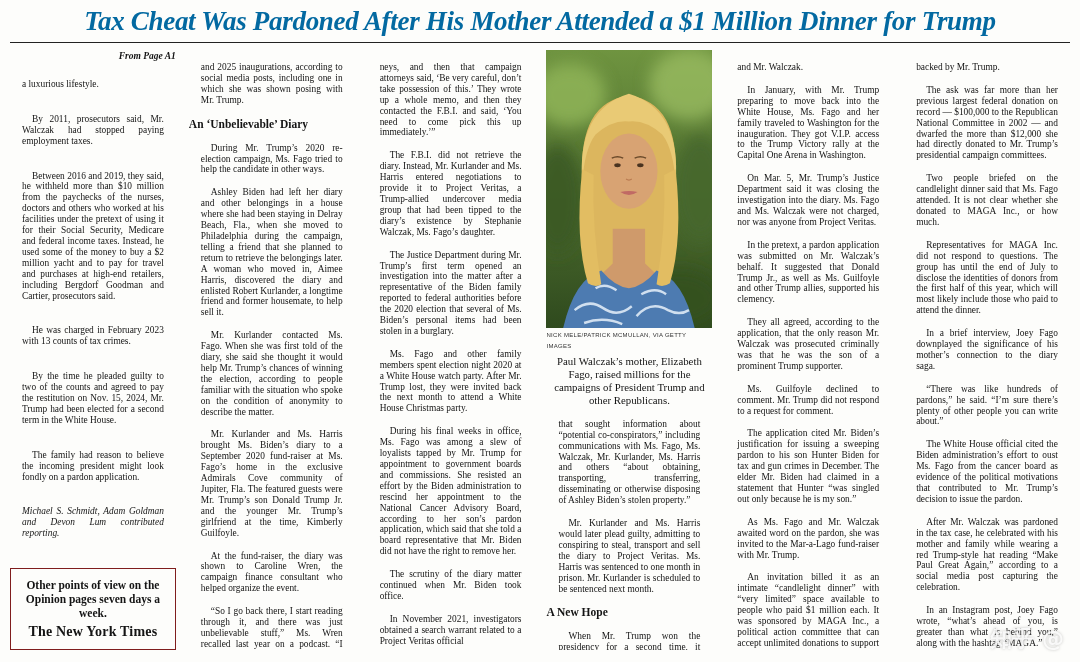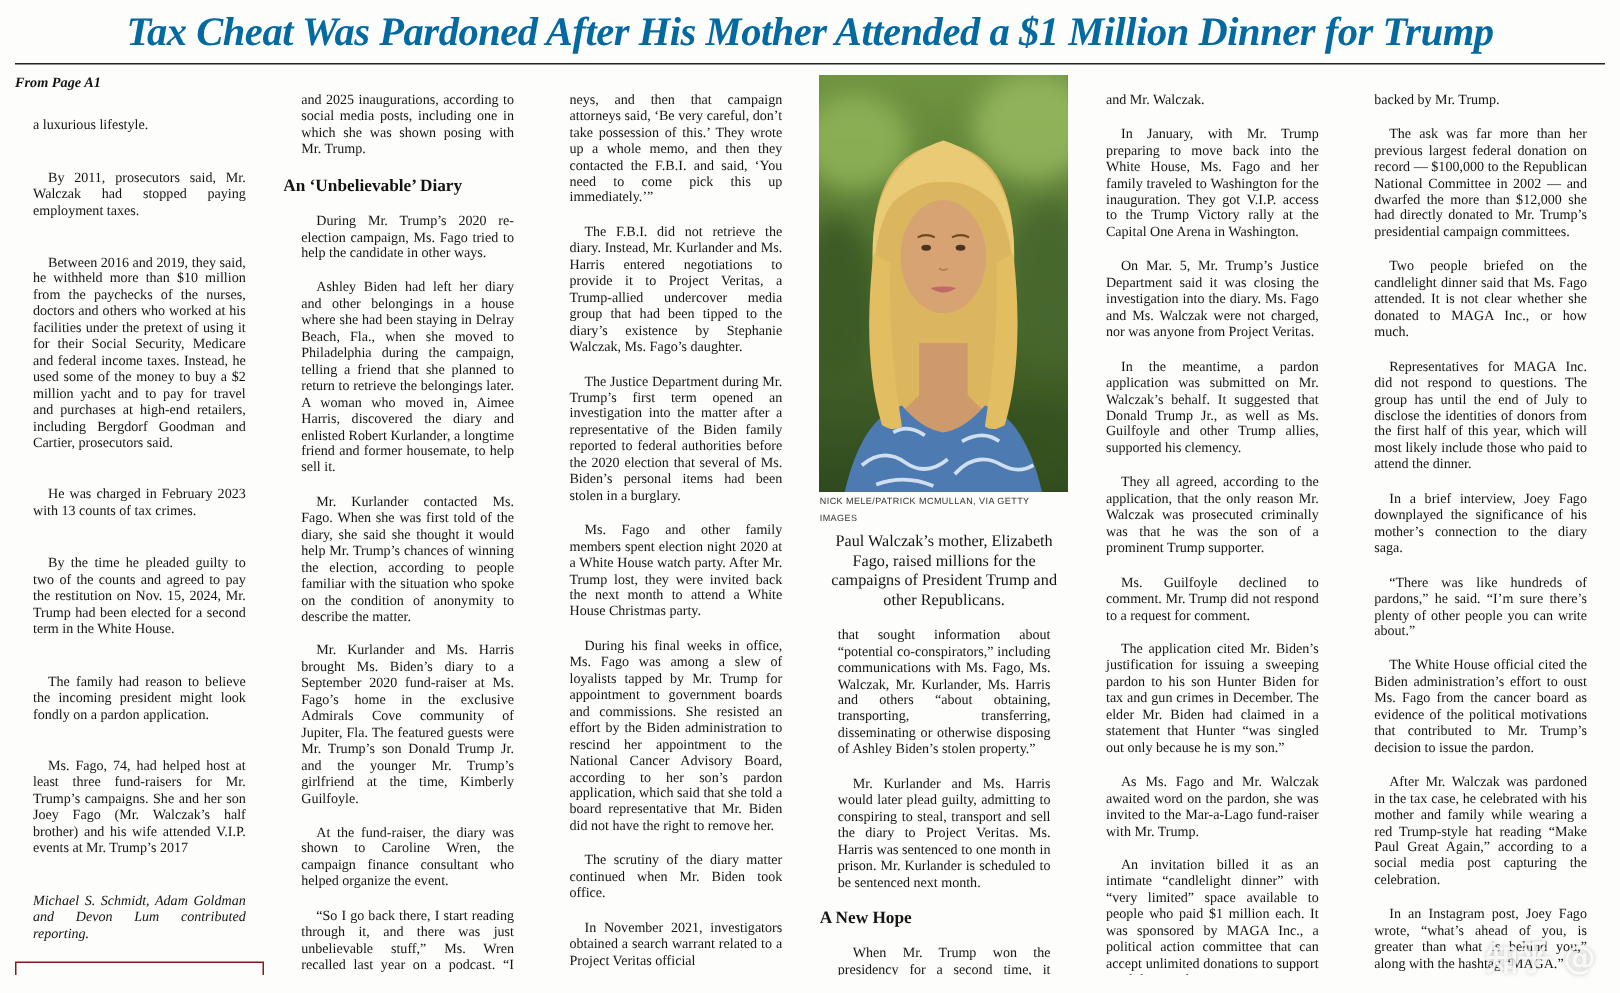--- a/index.html
+++ b/index.html
@@ -15,21 +15,21 @@
   }
   .headline-rule{border-top:1.5px solid #222;margin:0 0 7px;}
   .columns{display:flex;gap:13px;height:600px;overflow:hidden;}
   .col{
     flex:1 1 0;min-width:0;font-size:9.4px;line-height:10.9px;
     text-align:justify;overflow:hidden;
     -webkit-hyphens:auto;hyphens:auto;
   }
   .col p{margin:12px;text-indent:10px;}
   .col p.cont{text-indent:0;}
-  .from-page{font-style:italic;font-weight:700;text-align:left;font-size:9.5px;margin:1px 0 5px;}
+  .from-page{font-style:italic;font-weight:700;text-align:right;font-size:9.5px;margin:1px 0 5px;}
   .subhead{font-weight:700;font-size:11.5px;line-height:13px;text-align:left;margin:8px 0 4px;}
   .credit{font-style:italic;margin-top:11px;}
   .col1{display:flex;flex-direction:column;}
   .opinion-box{
     margin-top:auto;border:1px solid #7f1d1d;padding:9px 8px 10px;
     text-align:center;font-weight:700;font-size:11.5px;line-height:14px;
   }
   .opinion-brand{margin-top:5px;font-size:14px;letter-spacing:0.2px;}
   .photo-figure{margin:0 0 3px;}
   .photo{width:100%;height:278px;display:block;background:#3c5a28;}
@@ -56,21 +56,20 @@
   <div class="columns">
 
     <section class="col col1">
       <div class="from-page">From Page A1</div>
       <p class="cont">a luxurious lifestyle.</p>
       <p>By 2011, prosecutors said, Mr. Walczak had stopped paying employment taxes.</p>
       <p>Between 2016 and 2019, they said, he withheld more than $10 million from the paychecks of the nurses, doctors and others who worked at his facilities under the pretext of using it for their Social Security, Medicare and federal income taxes. Instead, he used some of the money to buy a $2 million yacht and to pay for travel and purchases at high-end retailers, including Bergdorf Goodman and Cartier, prosecutors said.</p>
       <p>He was charged in February 2023 with 13 counts of tax crimes.</p>
       <p>By the time he pleaded guilty to two of the counts and agreed to pay the restitution on Nov. 15, 2024, Mr. Trump had been elected for a second term in the White House.</p>
       <p>The family had reason to believe the incoming president might look fondly on a pardon application.</p>
-      <p>Ms. Fago, 74, had helped host at least three fund-raisers for Mr. Trump’s campaigns. She and her son Joey Fago (Mr. Walczak’s half brother) and his wife attended V.I.P. events at Mr. Trump’s 2017</p>
       <p class="cont credit">Michael S. Schmidt, Adam Goldman and Devon Lum contributed reporting.</p>
       <div class="opinion-box">
         <div>Other points of view on the Opinion pages seven days a week.</div>
         <div class="opinion-brand">The New York Times</div>
       </div>
     </section>
 
     <section class="col">
       <p class="cont">and 2025 inaugurations, according to social media posts, including one in which she was shown posing with Mr. Trump.</p>
       <h3 class="subhead">An ‘Unbelievable’ Diary</h3>
@@ -143,21 +142,21 @@
       <p class="cont">that sought information about “potential co-conspirators,” including communications with Ms. Fago, Ms. Walczak, Mr. Kurlander, Ms. Harris and others “about obtaining, transporting, transferring, disseminating or otherwise disposing of Ashley Biden’s stolen property.”</p>
       <p>Mr. Kurlander and Ms. Harris would later plead guilty, admitting to conspiring to steal, transport and sell the diary to Project Veritas. Ms. Harris was sentenced to one month in prison. Mr. Kurlander is scheduled to be sentenced next month.</p>
       <h3 class="subhead">A New Hope</h3>
       <p>When Mr. Trump won the presidency for a second time, it offered hope to Project Veritas, Ms. Fago</p>
     </section>
 
     <section class="col">
       <p class="cont">and Mr. Walczak.</p>
       <p>In January, with Mr. Trump preparing to move back into the White House, Ms. Fago and her family traveled to Washington for the inauguration. They got V.I.P. access to the Trump Victory rally at the Capital One Arena in Washington.</p>
       <p>On Mar. 5, Mr. Trump’s Justice Department said it was closing the investigation into the diary. Ms. Fago and Ms. Walczak were not charged, nor was anyone from Project Veritas.</p>
-      <p>In the meantime, a pardon application was submitted on Mr. Walczak’s behalf. It suggested that Donald Trump Jr., as well as Ms. Guilfoyle and other Trump allies, supported his clemency.</p>
+      <p>In the pretext, a pardon application was submitted on Mr. Walczak’s behalf. It suggested that Donald Trump Jr., as well as Ms. Guilfoyle and other Trump allies, supported his clemency.</p>
       <p>They all agreed, according to the application, that the only reason Mr. Walczak was prosecuted criminally was that he was the son of a prominent Trump supporter.</p>
       <p>Ms. Guilfoyle declined to comment. Mr. Trump did not respond to a request for comment.</p>
       <p>The application cited Mr. Biden’s justification for issuing a sweeping pardon to his son Hunter Biden for tax and gun crimes in December. The elder Mr. Biden had claimed in a statement that Hunter “was singled out only because he is my son.”</p>
       <p>As Ms. Fago and Mr. Walczak awaited word on the pardon, she was invited to the Mar-a-Lago fund-raiser with Mr. Trump.</p>
       <p>An invitation billed it as an intimate “candlelight dinner” with “very limited” space available to people who paid $1 million each. It was sponsored by MAGA Inc., a political action committee that can accept unlimited donations to support candidates and causes</p>
     </section>
 
     <section class="col">
       <p class="cont">backed by Mr. Trump.</p>
       <p>The ask was far more than her previous largest federal donation on record — $100,000 to the Republican National Committee in 2002 — and dwarfed the more than $12,000 she had directly donated to Mr. Trump’s presidential campaign committees.</p>

